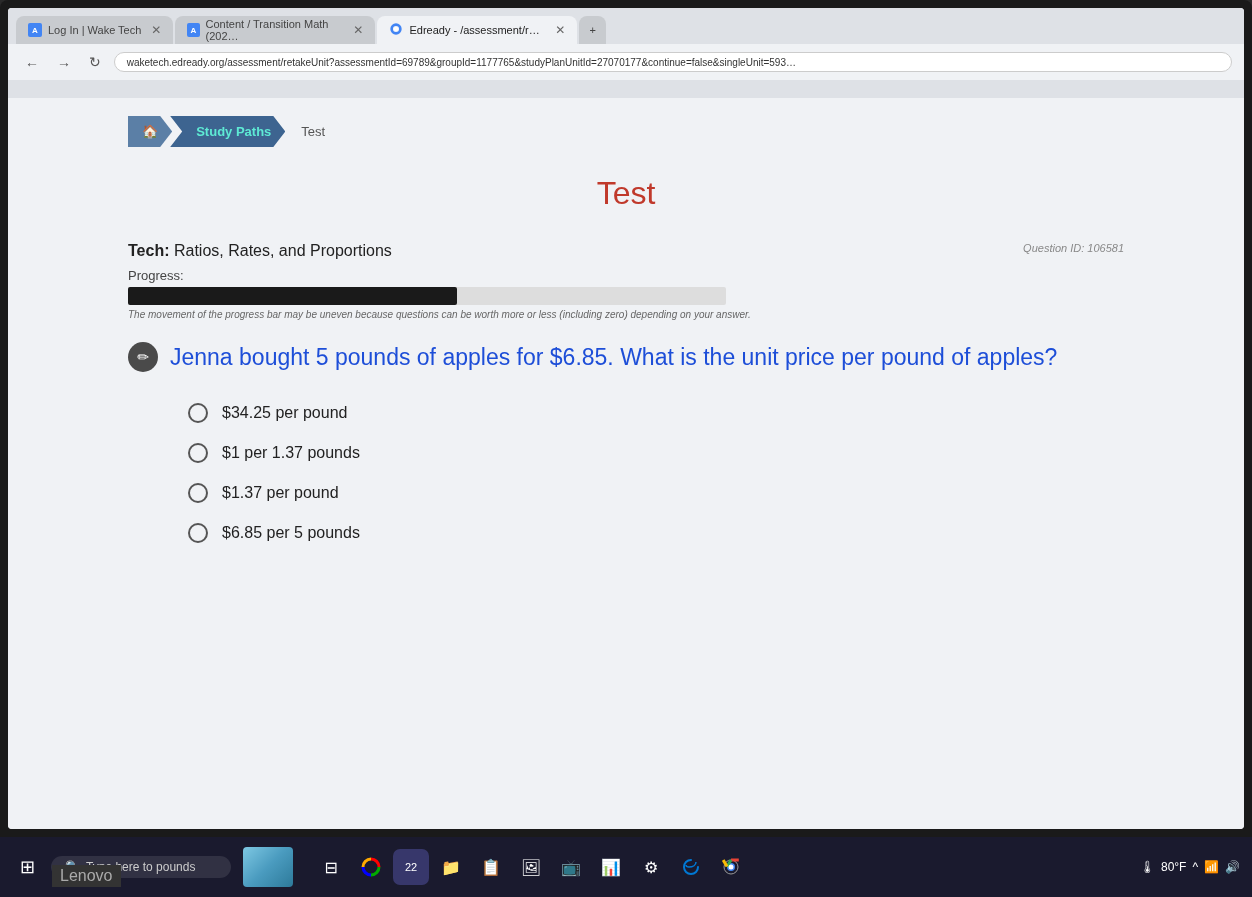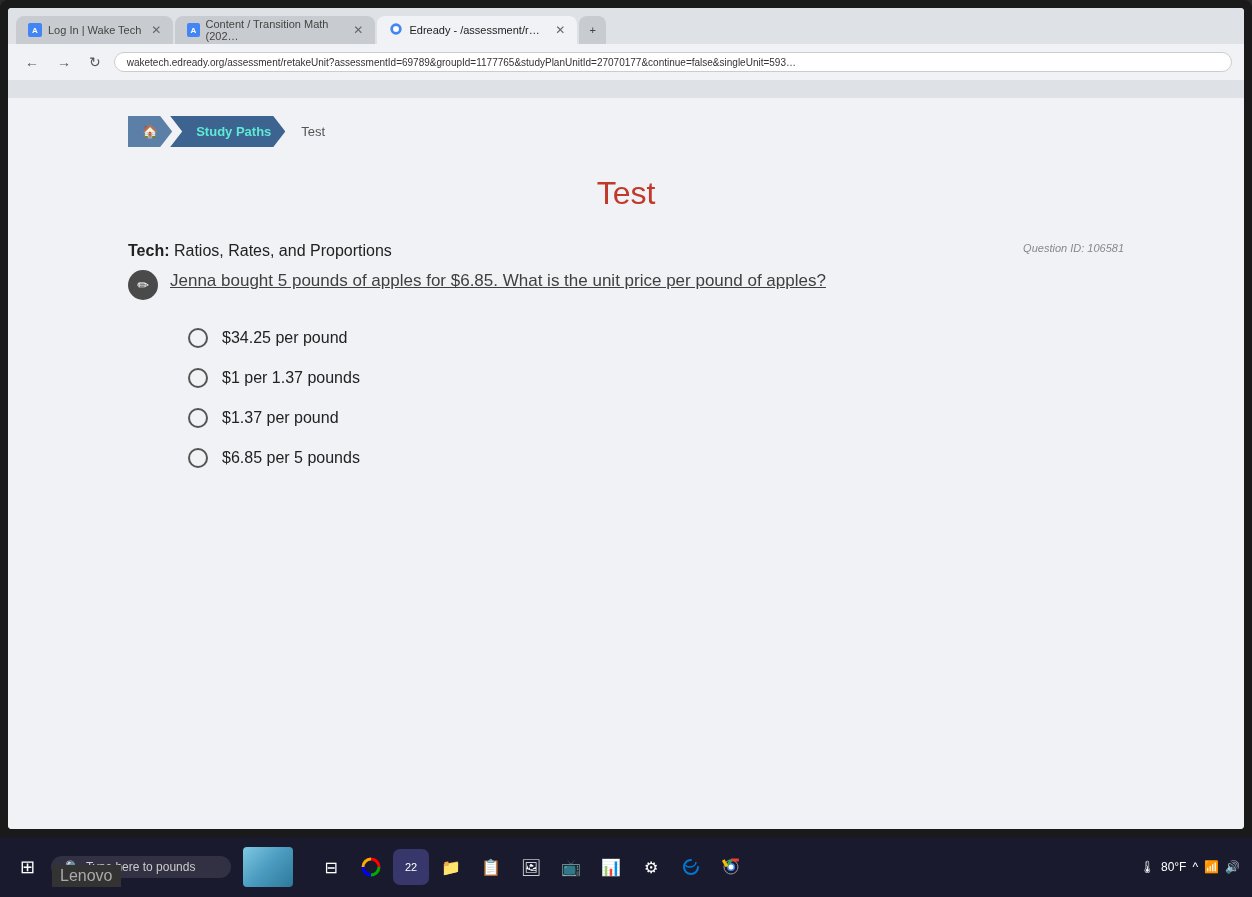--- a/index.html
+++ b/index.html
@@ -228,24 +228,23 @@
       display: flex;
       align-items: center;
       justify-content: center;
       color: white;
       font-size: 14px;
       flex-shrink: 0;
       margin-top: 2px;
     }
 
     .question-text {
-      font-size: 17px;
-      color: #404040;
+      font-size: 23px;
+      color: #1d4ed8;
       line-height: 1.5;
-      text-decoration: underline;
     }
 
     .answer-choices {
       display: flex;
       flex-direction: column;
       gap: 20px;
       padding-left: 60px;
     }
 
     .answer-choice {
@@ -423,20 +422,27 @@
         <h1 class="page-title">Test</h1>
 
         <div class="clearfix">
           <span class="question-id">Question ID: 106581</span>
           <div class="unit-label">
             <strong>Tech:</strong>
             <span>Ratios, Rates, and Proportions</span>
           </div>
         </div>
 
+        <div class="progress-section">
+          <div class="progress-label">Progress:</div>
+          <div class="progress-bar-container">
+            <div class="progress-bar-fill"></div>
+          </div>
+          <div class="progress-note">The movement of the progress bar may be uneven because questions can be worth more or less (including zero) depending on your answer.</div>
+        </div>
 
         <div class="question-block">
           <div class="question-icon">
             <span>✏</span>
           </div>
           <div class="question-text">Jenna bought 5 pounds of apples for $6.85. What is the unit price per pound of apples?</div>
         </div>
 
         <div class="answer-choices">
           <div class="answer-choice">

